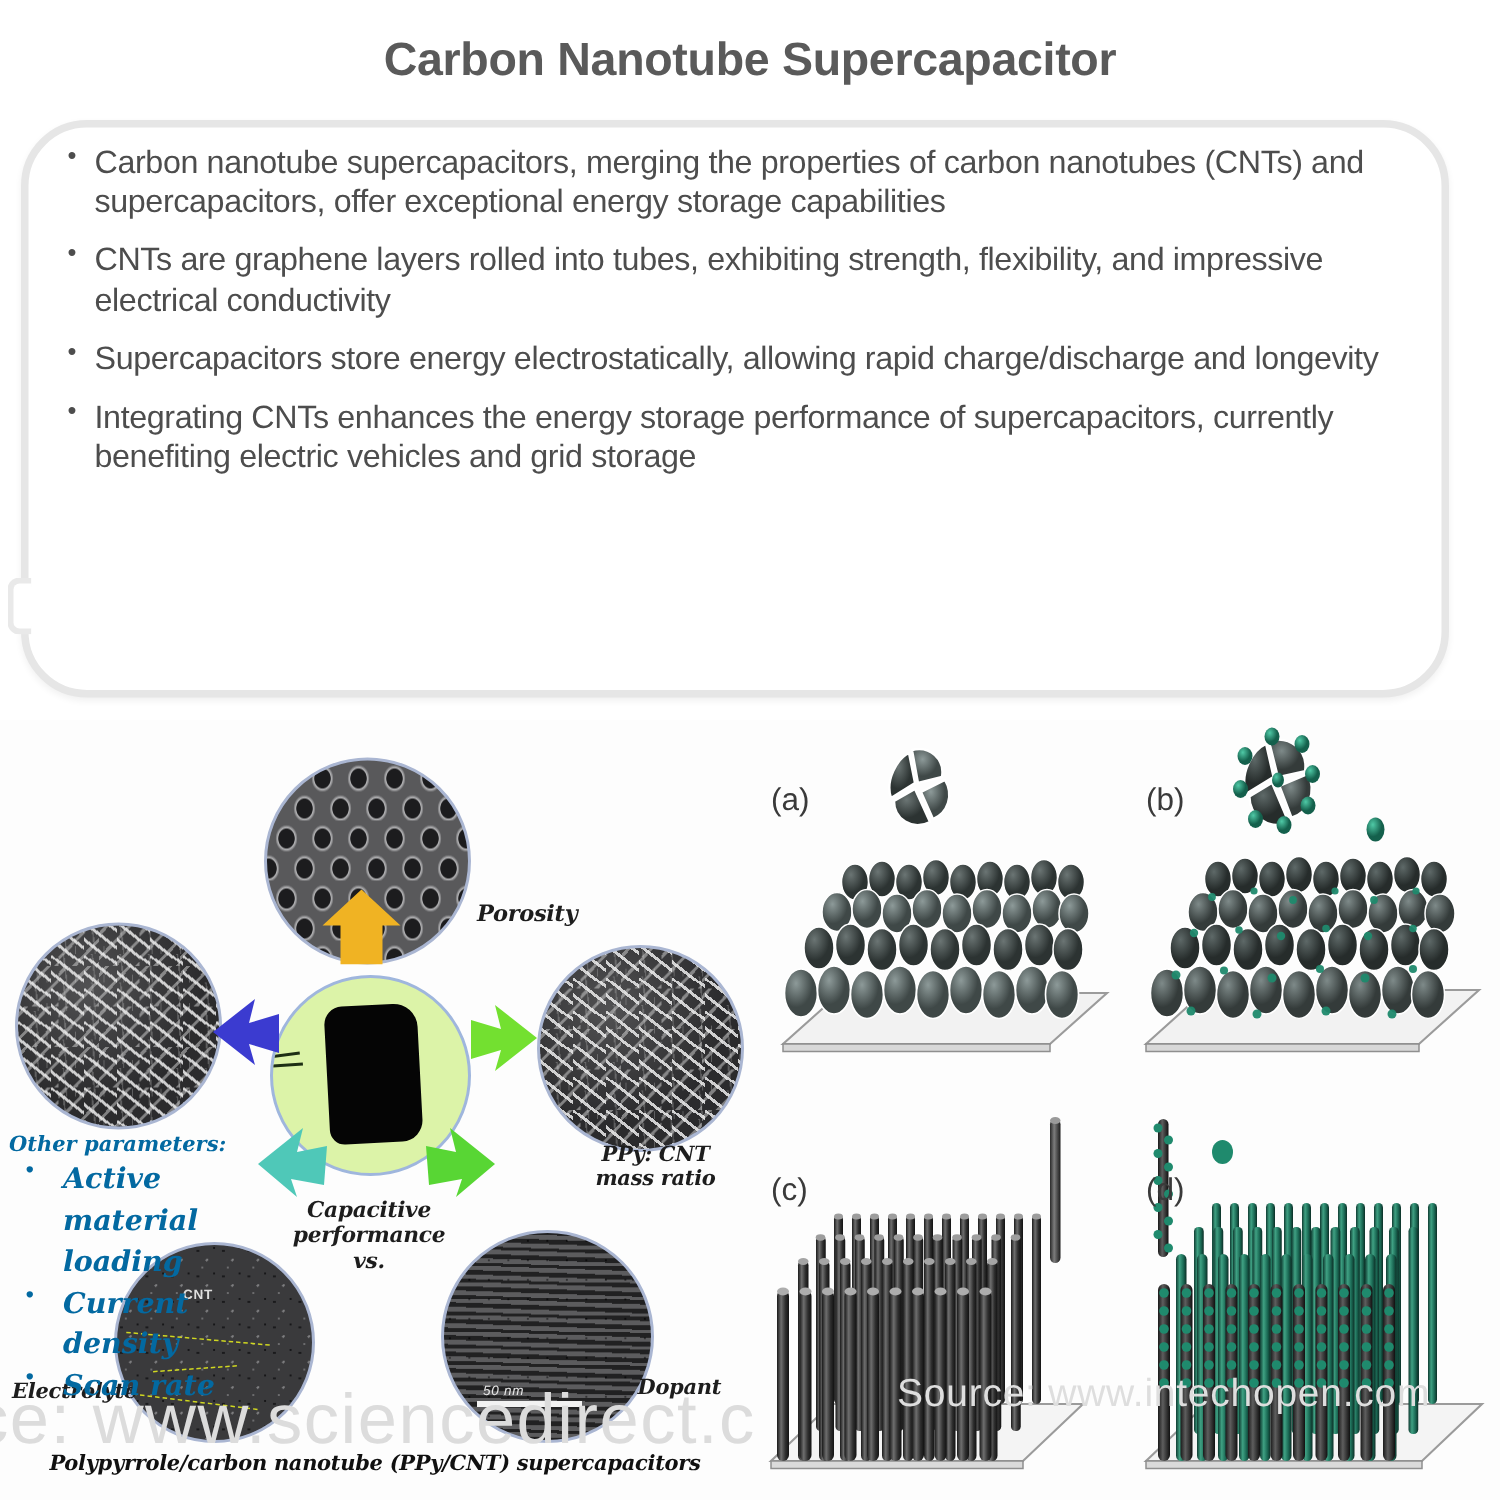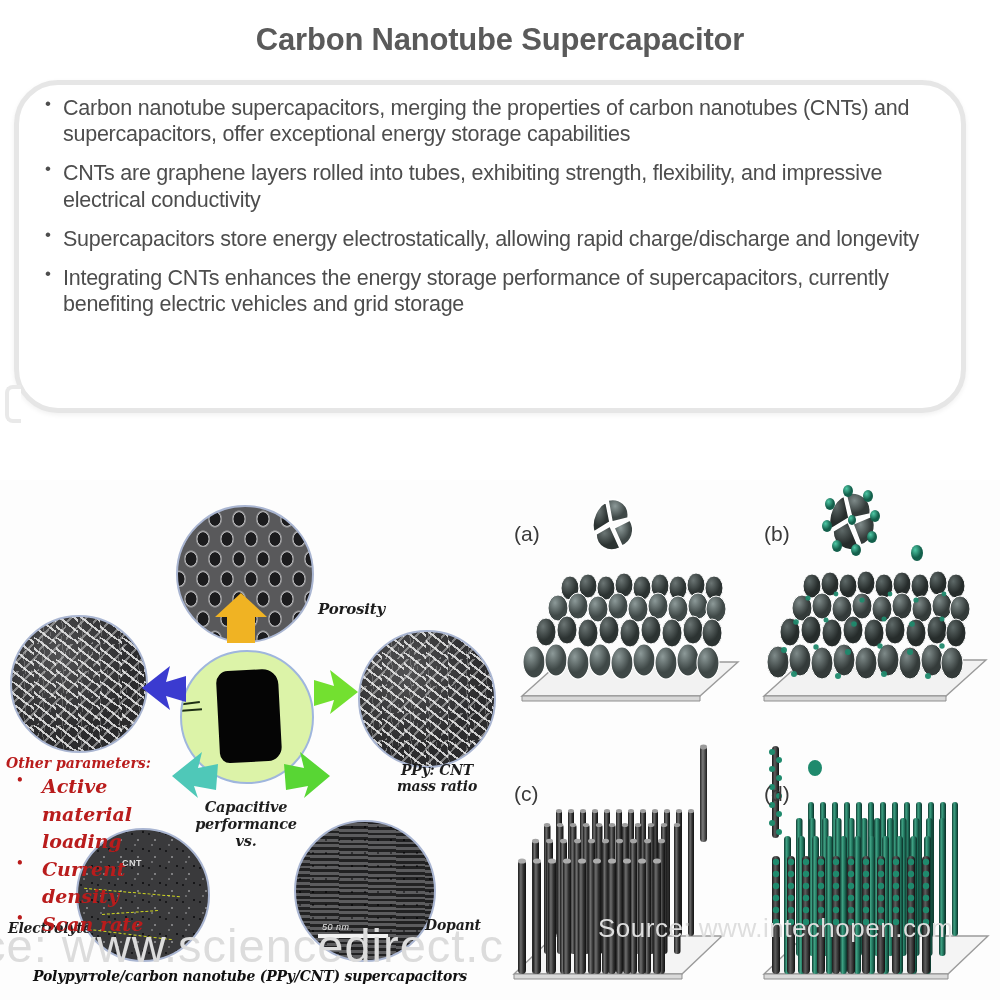--- a/index.html
+++ b/index.html
@@ -20,21 +20,21 @@
     font-size:31px;
     font-weight:700;
     letter-spacing:-0.2px;
     color:#5a5a5a;
   }
 
   
   #info-card{
     position:absolute;
     left:14px;top:80px;
-    width:952px;height:333px;
+    width:952px;height:385px;
     border:5px solid #e6e6e6;
     border-radius:44px;
     box-sizing:border-box;
     background:#ffffff;
     box-shadow:0 2px 5px rgba(0,0,0,0.06);
   }
   #card-tab{
     position:absolute;
     left:-14px;top:300px;
     width:16px;height:38px;
@@ -184,21 +184,21 @@
   }
   #label-porosity{left:318px;top:120px;font-size:15px;text-align:center;}
   #label-ppycnt  {left:382px;top:282px;font-size:14px;text-align:center;line-height:1.15;width:110px;}
   #label-electrolyte{left:8px;top:440px;font-size:14px;}
   #label-dopant  {left:425px;top:437px;font-size:14px;}
   #label-center  {left:186px;top:318px;font-size:14.5px;width:120px;text-align:center;line-height:1.18;}
 
   #other-params{
     position:absolute;left:6px;top:275px;width:190px;
     font-family:"DejaVu Serif", serif;
-    color:#b91c1c;
+    color:#0369a1;
   }
   #other-params .op-head{font-size:14px;font-weight:700;font-style:italic;margin-bottom:2px;}
   #other-params ul{list-style:none;margin:0;padding:0 0 0 6px;}
   #other-params li{
     position:relative;padding-left:30px;
     font-size:19px;font-weight:700;font-style:italic;line-height:1.45;
   }
   #other-params li:before{
     content:"\2022";position:absolute;left:4px;top:-1px;font-size:12px;font-style:normal;
   }

